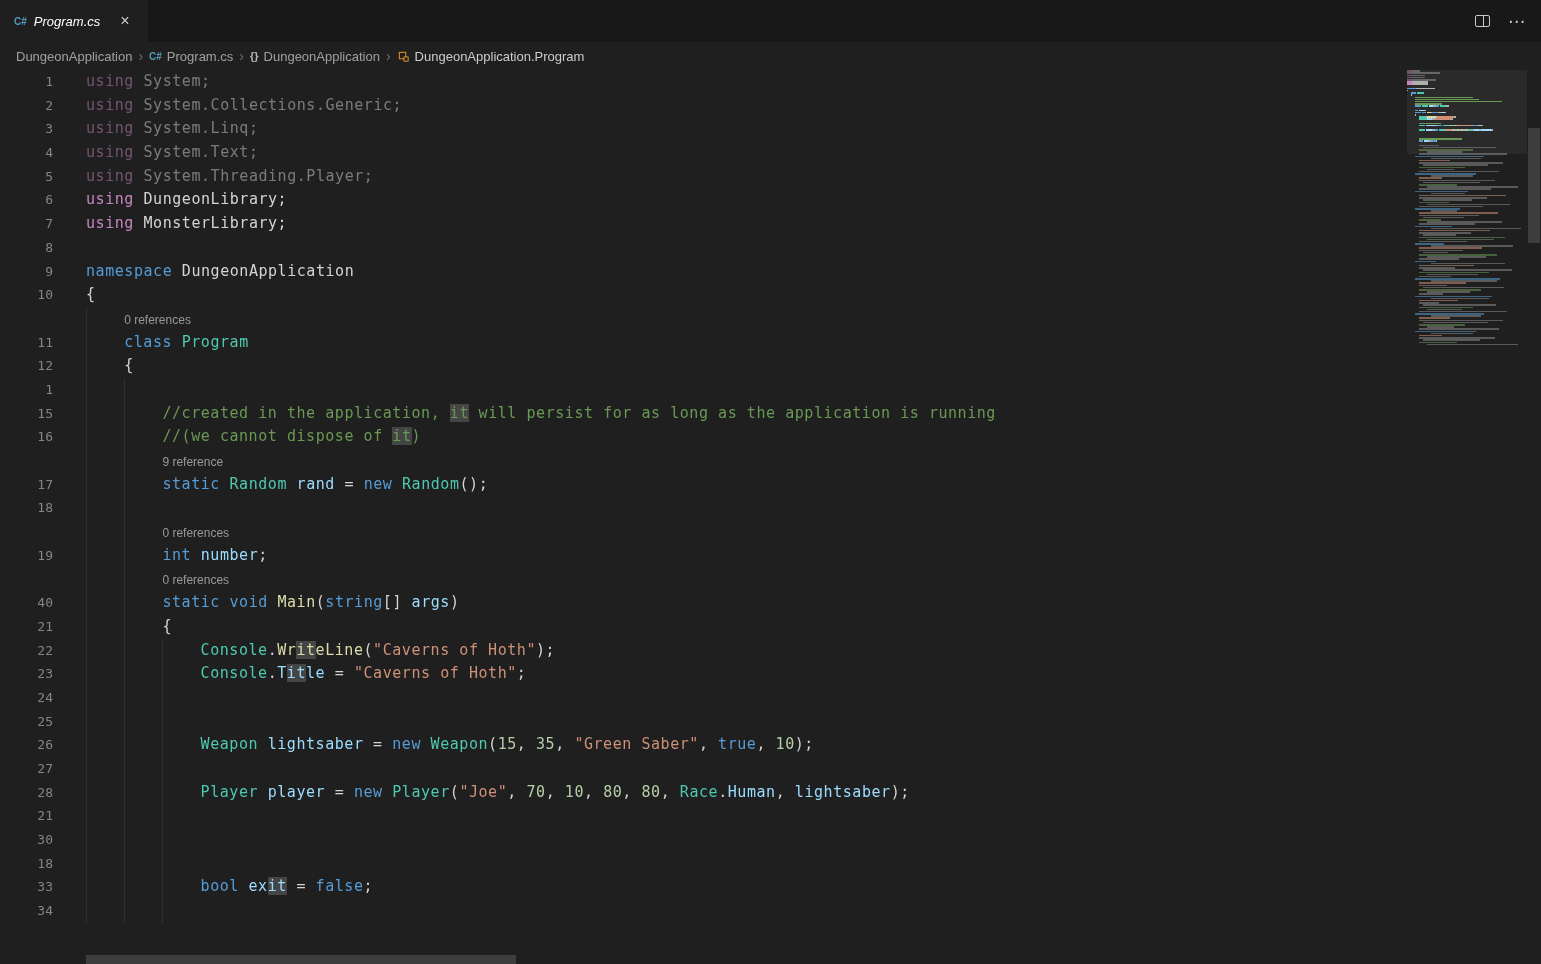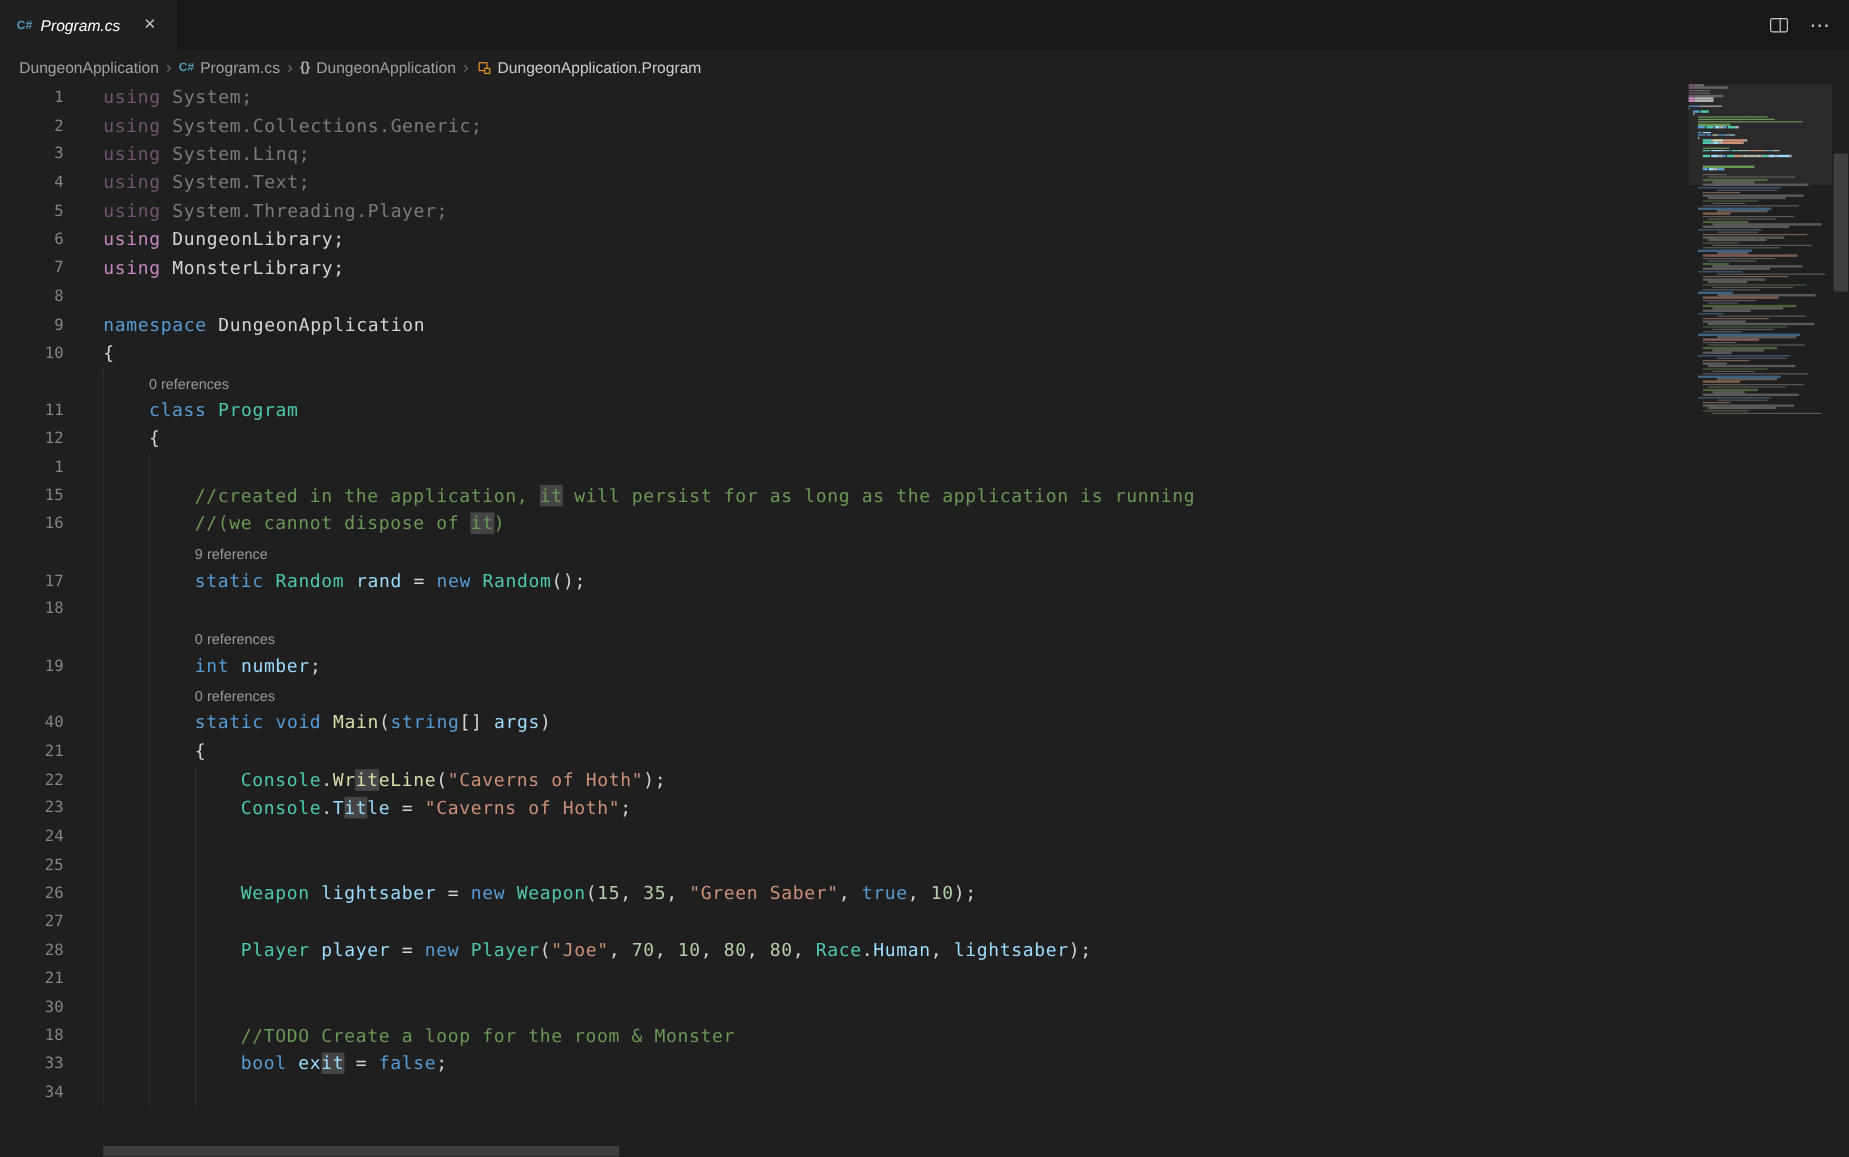--- a/index.html
+++ b/index.html
@@ -228,21 +228,21 @@
       <div class="row">
         <div class="gutter">21</div>
         <div class="content"><div class="guides" style="width: 78.4px;"></div><span class="code" style="padding-left: 0px;"></span></div>
       </div>
       <div class="row">
         <div class="gutter">30</div>
         <div class="content"><div class="guides" style="width: 78.4px;"></div><span class="code" style="padding-left: 0px;"></span></div>
       </div>
       <div class="row">
         <div class="gutter">18</div>
-        <div class="content"><div class="guides" style="width: 78.4px;"></div><span class="code" style="padding-left: 114.6px;"><span class="tok cm">//TODO Create a loop for the room &amp; Monster</span></span></div>
+        <div class="content"><div class="guides" style="width: 78.4px;"></div></div>
       </div>
       <div class="row">
         <div class="gutter">33</div>
         <div class="content"><div class="guides" style="width: 78.4px;"></div><span class="code" style="padding-left: 114.6px;"><span class="tok k">bool</span><span class="tok tx"> </span><span class="tok v">ex</span><span class="tok v hl">it</span><span class="tok tx"> = </span><span class="tok k">false</span><span class="tok tx">;</span></span></div>
       </div>
       <div class="row">
         <div class="gutter">34</div>
         <div class="content"><div class="guides" style="width: 78.4px;"></div><span class="code" style="padding-left: 0px;"></span></div>
       </div>
     </div>

